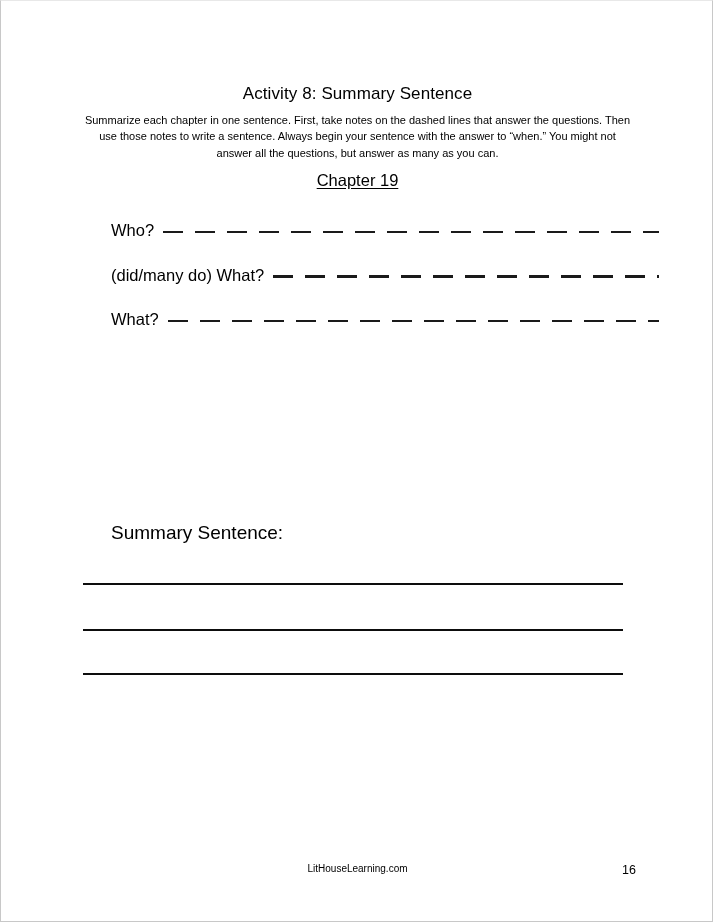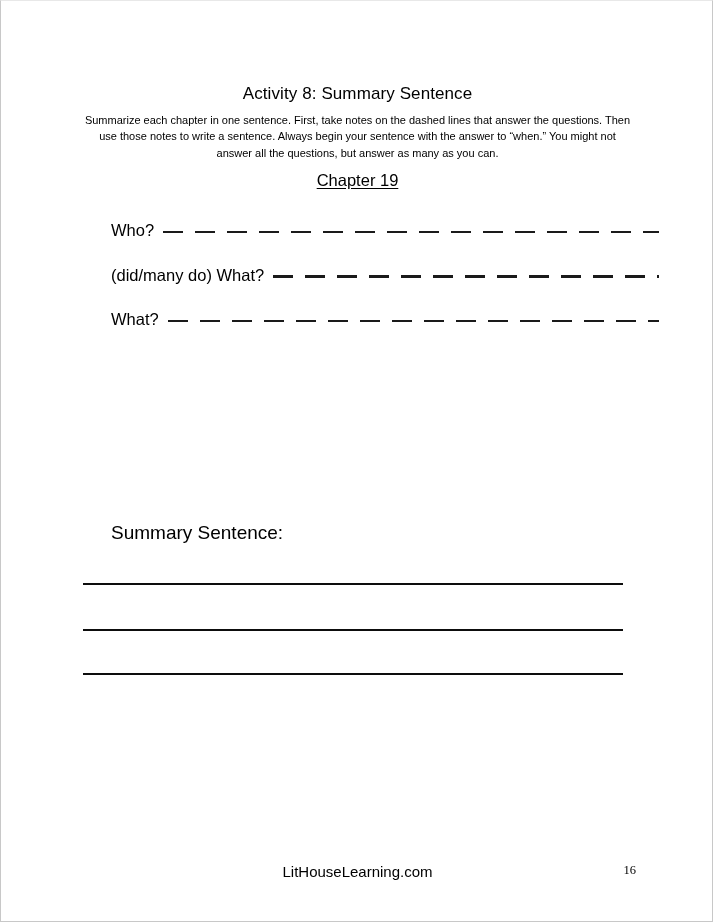--- a/index.html
+++ b/index.html
@@ -127,28 +127,27 @@
   #write-line-2 { top: 628px; }
   #write-line-3 { top: 672px; }
 
   
   #footer-site {
     position: absolute;
     left: 0;
     top: 862px;
     width: 713px;
     text-align: center;
-    font-size: 15px;
+    font-size: 10px;
   }
   #footer-page {
     position: absolute;
     right: 76px;
     top: 862px;
     font-size: 12.5px;
-    font-family: Liberation Serif, serif;
   }
 </style>
 </head>
 <body>
 
 <div id="page">
 
   <div id="title">Activity 8: Summary Sentence</div>
 
   <div id="instructions">Summarize each chapter in one sentence. First, take notes on the dashed lines that answer the questions. Then use those notes to write a sentence. Always begin your sentence with the answer to “when.” You might not answer all the questions, but answer as many as you can.</div>

